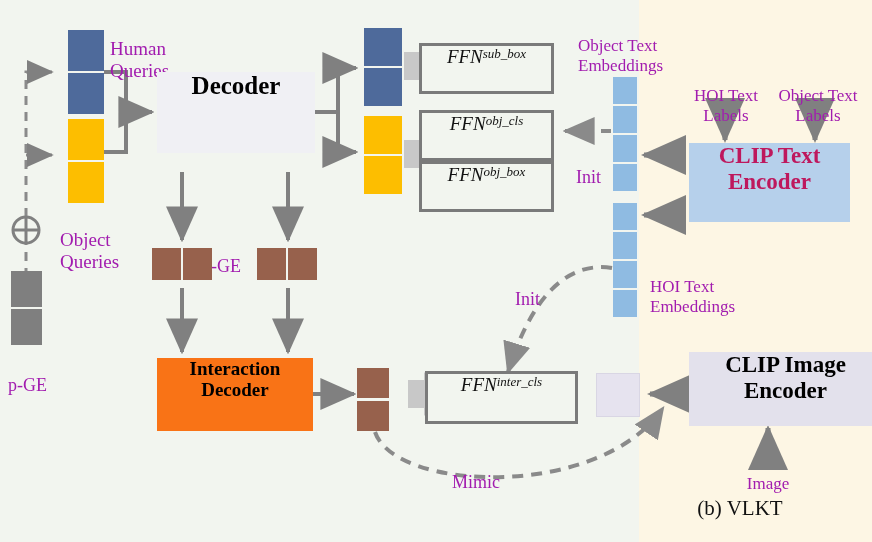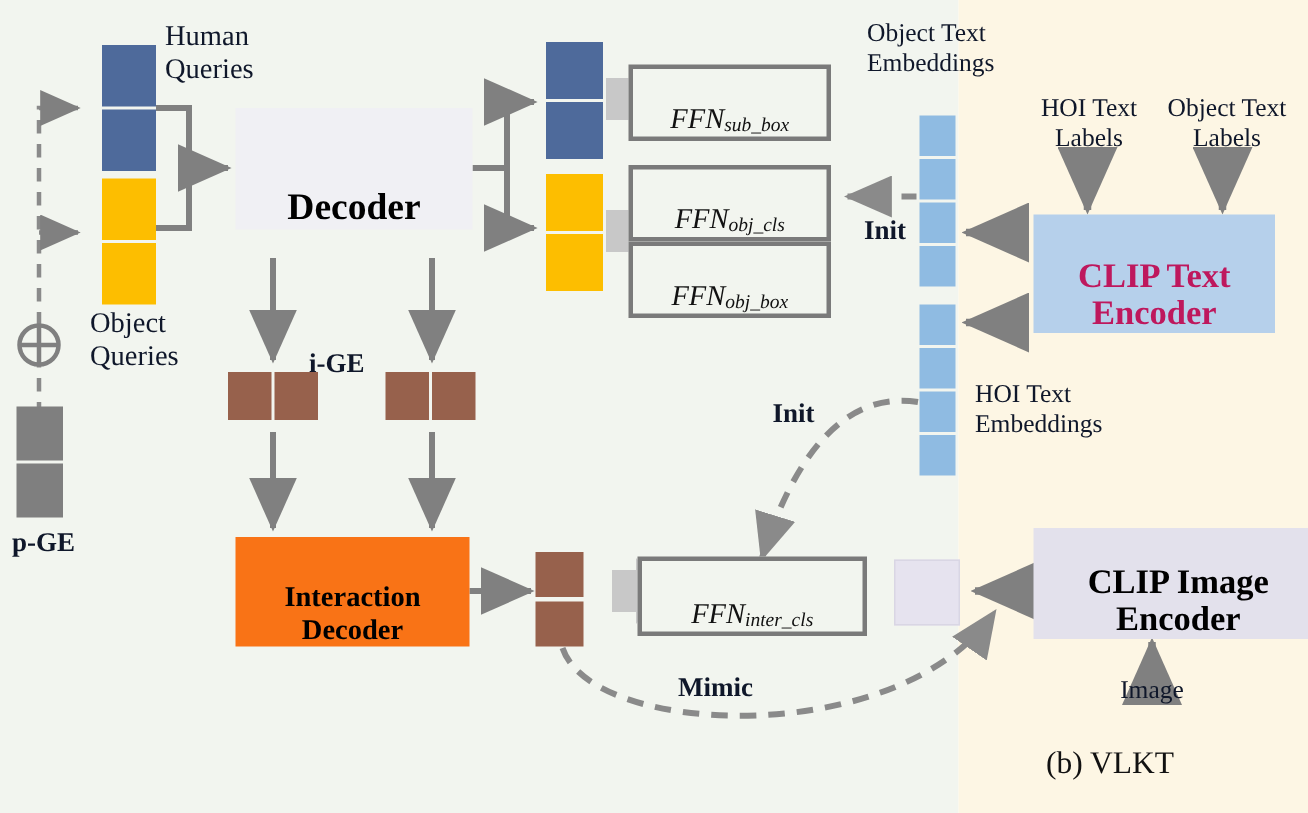--- a/index.html
+++ b/index.html
@@ -9,32 +9,32 @@
   #panel-a{left:0;width:639px;background:#f2f5ef;}
   #panel-b{left:639px;width:233px;background:#fdf6e4;}
   #svg-layer{position:absolute;left:0;top:0;width:872px;height:542px;pointer-events:none;}
   .blk{position:absolute;}
   .q-blue{background:#4e6a9b;}
   .q-orange{background:#fdbe00;}
   .q-gray{background:#7f7f7f;}
   .q-brown{background:#97614c;}
   .q-lblue{background:#8fbbe2;}
   .q-lav{background:#e6e3ef;border:1px solid #d9d6e4;}
-  .box{position:absolute;display:flex;align-items:flex-end;justify-content:center;text-align:center;}
+  .box{position:absolute;display:flex;align-items:flex-start;justify-content:center;text-align:center;}
   .dec-instance{background:#f0f0f4;font-weight:bold;font-size:25px;color:#000;line-height:1.12;}
   .dec-interaction{background:#f97316;font-weight:bold;font-size:19px;color:#000;line-height:1.12;}
   .clip-text{background:#b6d0eb;font-weight:bold;font-size:23px;color:#be185d;line-height:1.12;}
   .clip-img{background:#e3e1ec;font-weight:bold;font-size:23px;color:#000;line-height:1.12;}
   .ffn{border:3px solid #7a7a7a;background:#f2f5ef;font-style:italic;font-size:19px;color:#111;
        font-family:"Liberation Serif", serif;}
   .ffn .sub{font-size:13px;vertical-align:sub;font-style:italic;}
-  .lbl{position:absolute;color:#0f172a;line-height:1.15;}
+  .lbl{position:absolute;color:#a21caf;line-height:1.15;margin-top:24px;}
   .lbl-plain{font-size:19px;}
   .lbl-small{font-size:17px;}
-  .lbl-bold{font-weight:bold;font-size:18px;}
+  .lbl-bold{font-weight:normal;font-size:18px;}
   .caption{position:absolute;font-size:21px;color:#111;}
   .center{text-align:center;}
 </style>
 </head>
 <body>
 
 <div id="stage">
 
   <div class="panel" id="panel-a"></div>
   <div class="panel" id="panel-b"></div>

